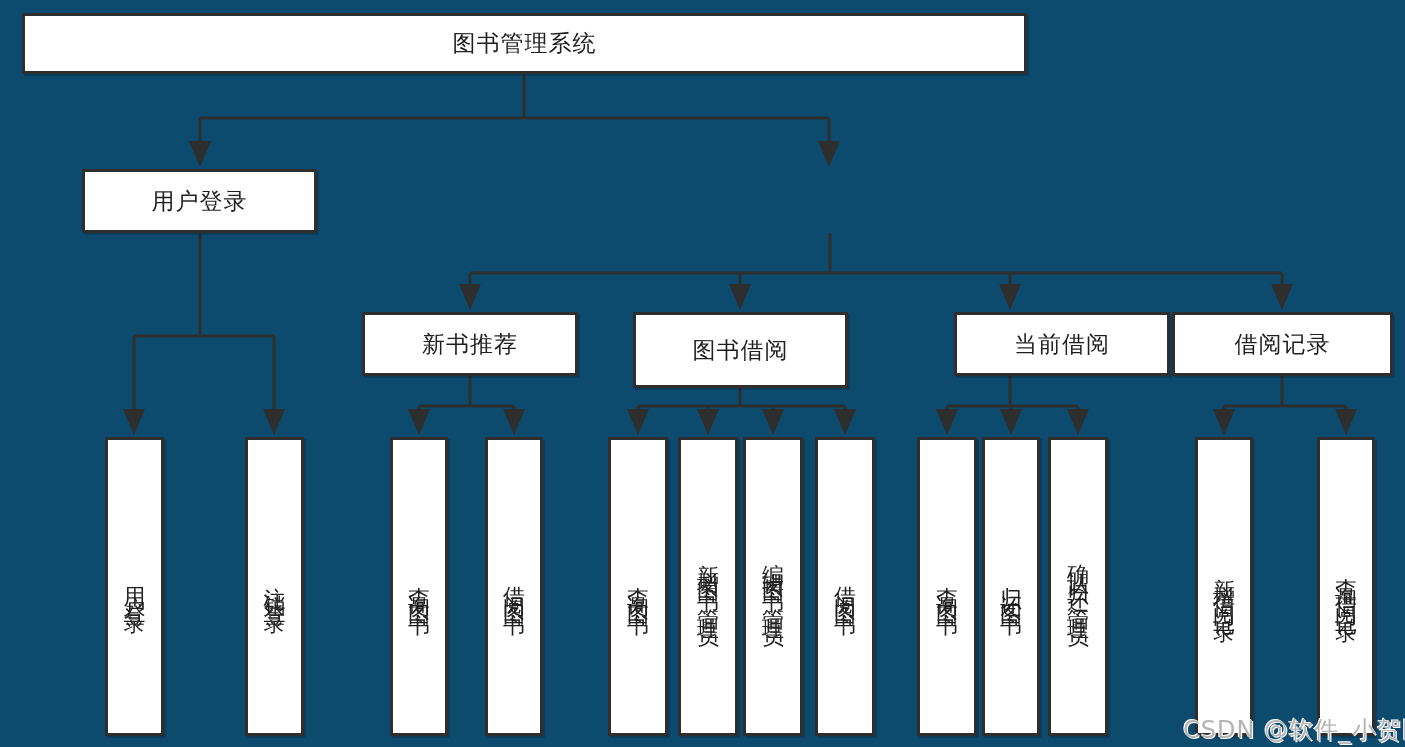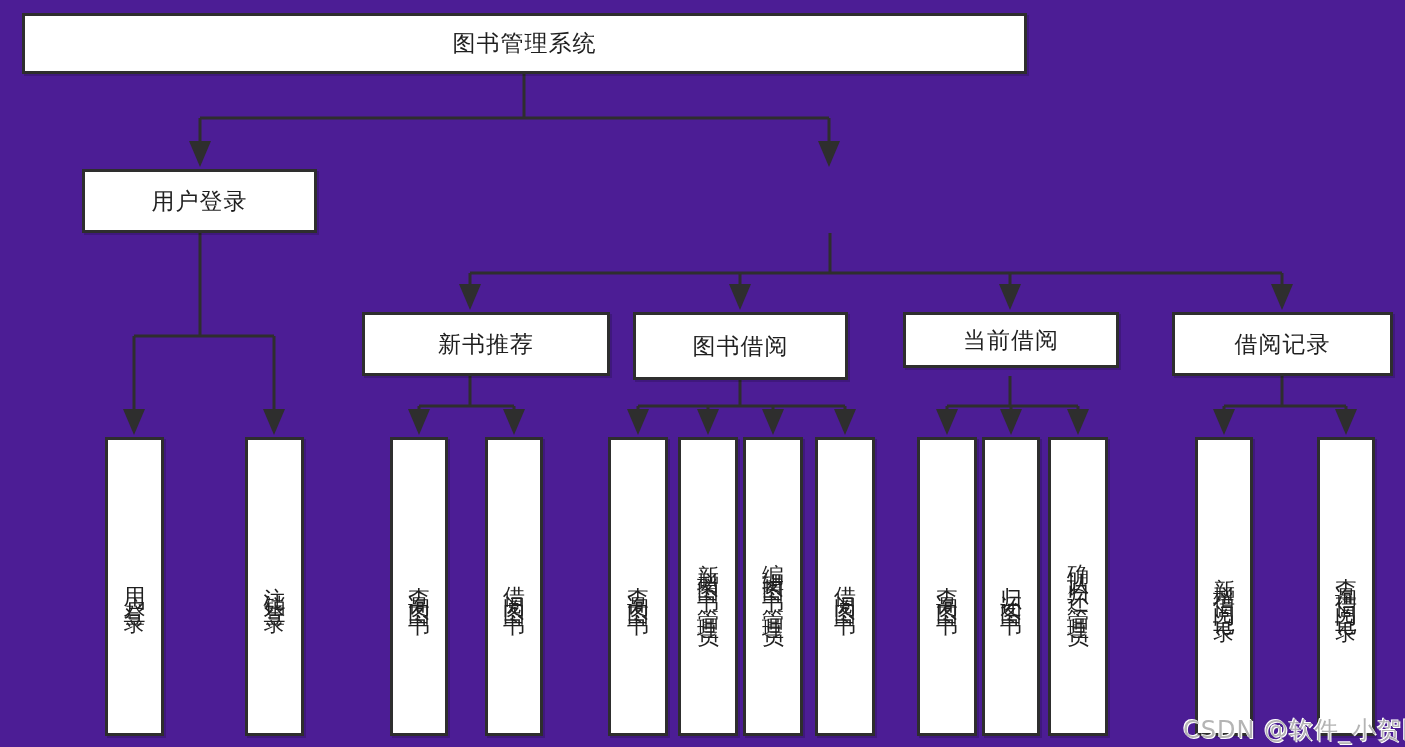--- a/index.html
+++ b/index.html
@@ -1,20 +1,20 @@
 <!DOCTYPE html>
 <html style="--line: #2e2e2e; --text: #1f1f1f; --wm: #b4b4b4;"><head>
 <meta charset="utf-8">
 <style>
   html, body { margin: 0; padding: 0; background: #ffffff; }
   .canvas {
     position: relative;
     width: 1405px;
     height: 747px;
-    background: #4c1d95;
+    background: #0c4a6e;
     font-family: "DejaVu Sans", "Liberation Sans", sans-serif;
     color: var(--text, #1f1f1f);
     overflow: hidden;
   }
   svg.connectors { position: absolute; left: 0; top: 0; }
   svg.connectors path { stroke: var(--line, #2e2e2e); stroke-width: 3; fill: none; }
   svg.connectors polygon { fill: var(--line, #2e2e2e); }
   .node {
     position: absolute;
     box-sizing: border-box;
@@ -79,27 +79,27 @@
   </svg>
 
   <div class="node h" style="left:22px; top:13px; width:1005px; height:61px;">
     <span>图书管理系统</span>
   </div>
 
   <div class="node h" style="left:82px; top:169px; width:235px; height:64px;">
     <span>用户登录</span>
   </div>
 
-  <div class="node h" style="left:362px; top:312px; width:248px; height:64px;">
+  <div class="node h" style="left:362px; top:312px; width:216px; height:64px;">
     <span>新书推荐</span>
   </div>
-  <div class="node h" style="left:633px; top:312px; width:215px; height:68px;">
+  <div class="node h" style="left:633px; top:312px; width:215px; height:76px;">
     <span>图书借阅</span>
   </div>
-  <div class="node h" style="left:903px; top:312px; width:216px; height:56px;">
+  <div class="node h" style="left:954px; top:312px; width:216px; height:64px;">
     <span>当前借阅</span>
   </div>
   <div class="node h" style="left:1172px; top:312px; width:221px; height:64px;">
     <span>借阅记录</span>
   </div>
 
   <div class="node v" style="left:105px; top:437px; width:59px; height:299px;">
     <span>用户登录</span>
   </div>
   <div class="node v" style="left:245px; top:437px; width:59px; height:299px;">

